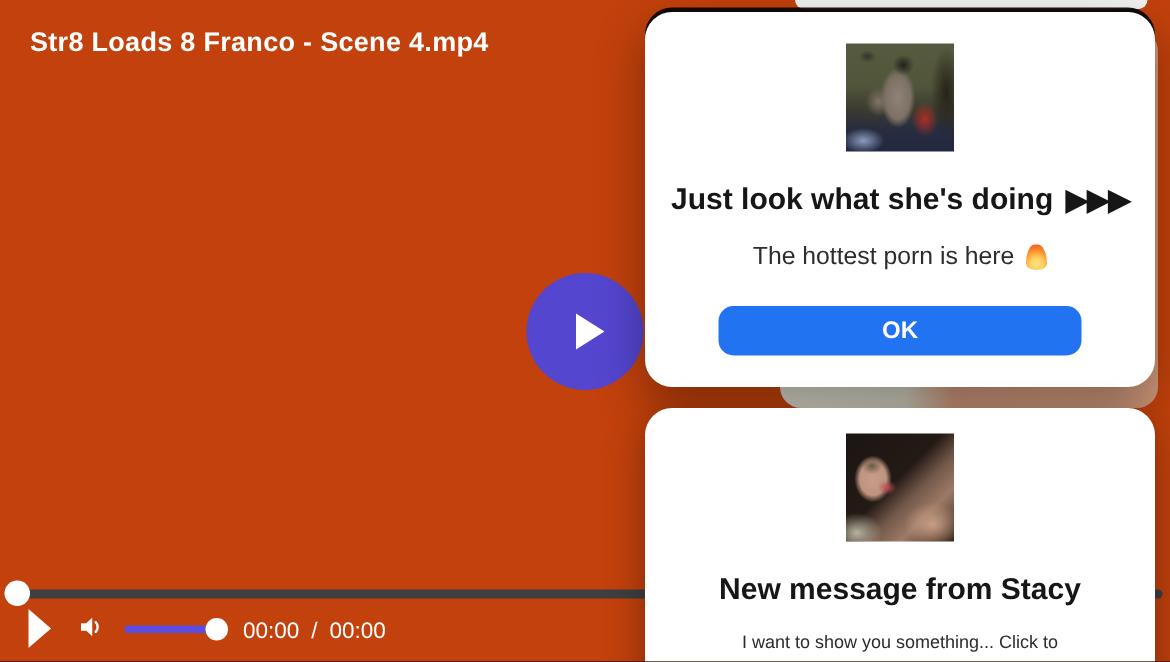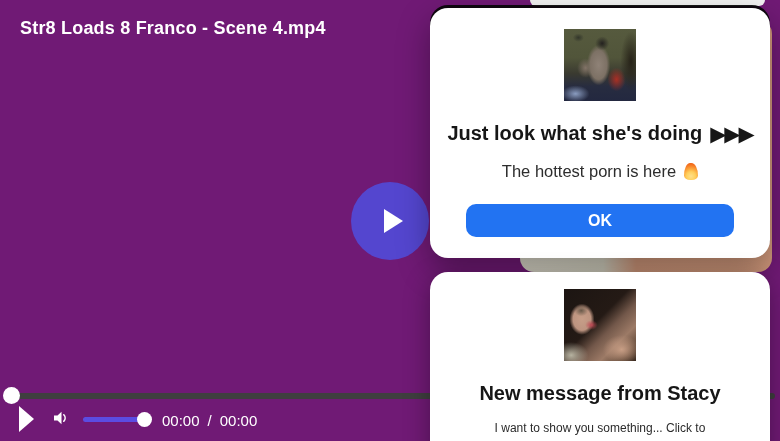--- a/index.html
+++ b/index.html
@@ -1,17 +1,17 @@
 <!DOCTYPE html>
 <html><head>
 <meta charset="utf-8">
 <style>
   html,body{margin:0;padding:0;background:#000;}
   .stage{
-    position:relative;width:780px;height:441px;background:#701a75;overflow:hidden;
+    position:relative;width:780px;height:441px;background:#c2410c;overflow:hidden;
     font-family:"Liberation Sans","DejaVu Sans",sans-serif;
     text-decoration:underline;
   }
   
   .video-title{
     position:absolute;left:20px;top:18px;color:#fff;font-size:18px;font-weight:bold;
     letter-spacing:.2px;white-space:nowrap;
   }
   .big-play{
     position:absolute;left:351px;top:182px;width:78px;height:78px;border-radius:50%;
@@ -86,21 +86,21 @@
   .sub{
     margin:17px 12px 0;font-size:16.5px;color:#2d2d2d;line-height:18px;
     display:flex;align-items:center;justify-content:center;white-space:nowrap;
   }
   .fire{
     display:inline-block;width:14px;height:17px;margin-left:8px;
     background:radial-gradient(circle at 50% 78%, #ffe08a 0%, #ffcf5c 30%, #fba23a 52%, #f4711f 78%, #ee5a17 100%);
     border-radius:48% 52% 50% 50% / 82% 82% 30% 30%;
   }
   .ok-btn{
-    margin-top:24px;width:268px;height:33px;border:none;border-radius:10px;background:#2273f2;
+    margin-top:24px;width:242px;height:33px;border:none;border-radius:10px;background:#2273f2;
     color:#fff;font-size:16px;font-weight:bold;font-family:inherit;cursor:pointer;
   }
   .msg-body{margin:14px 0 0;font-size:12px;color:#2b2b2b;line-height:19px;white-space:nowrap;}
 </style>
 </head>
 <body>
 
 <div class="stage">
 
   <div class="video-title">Str8 Loads 8 Franco - Scene 4.mp4</div>

